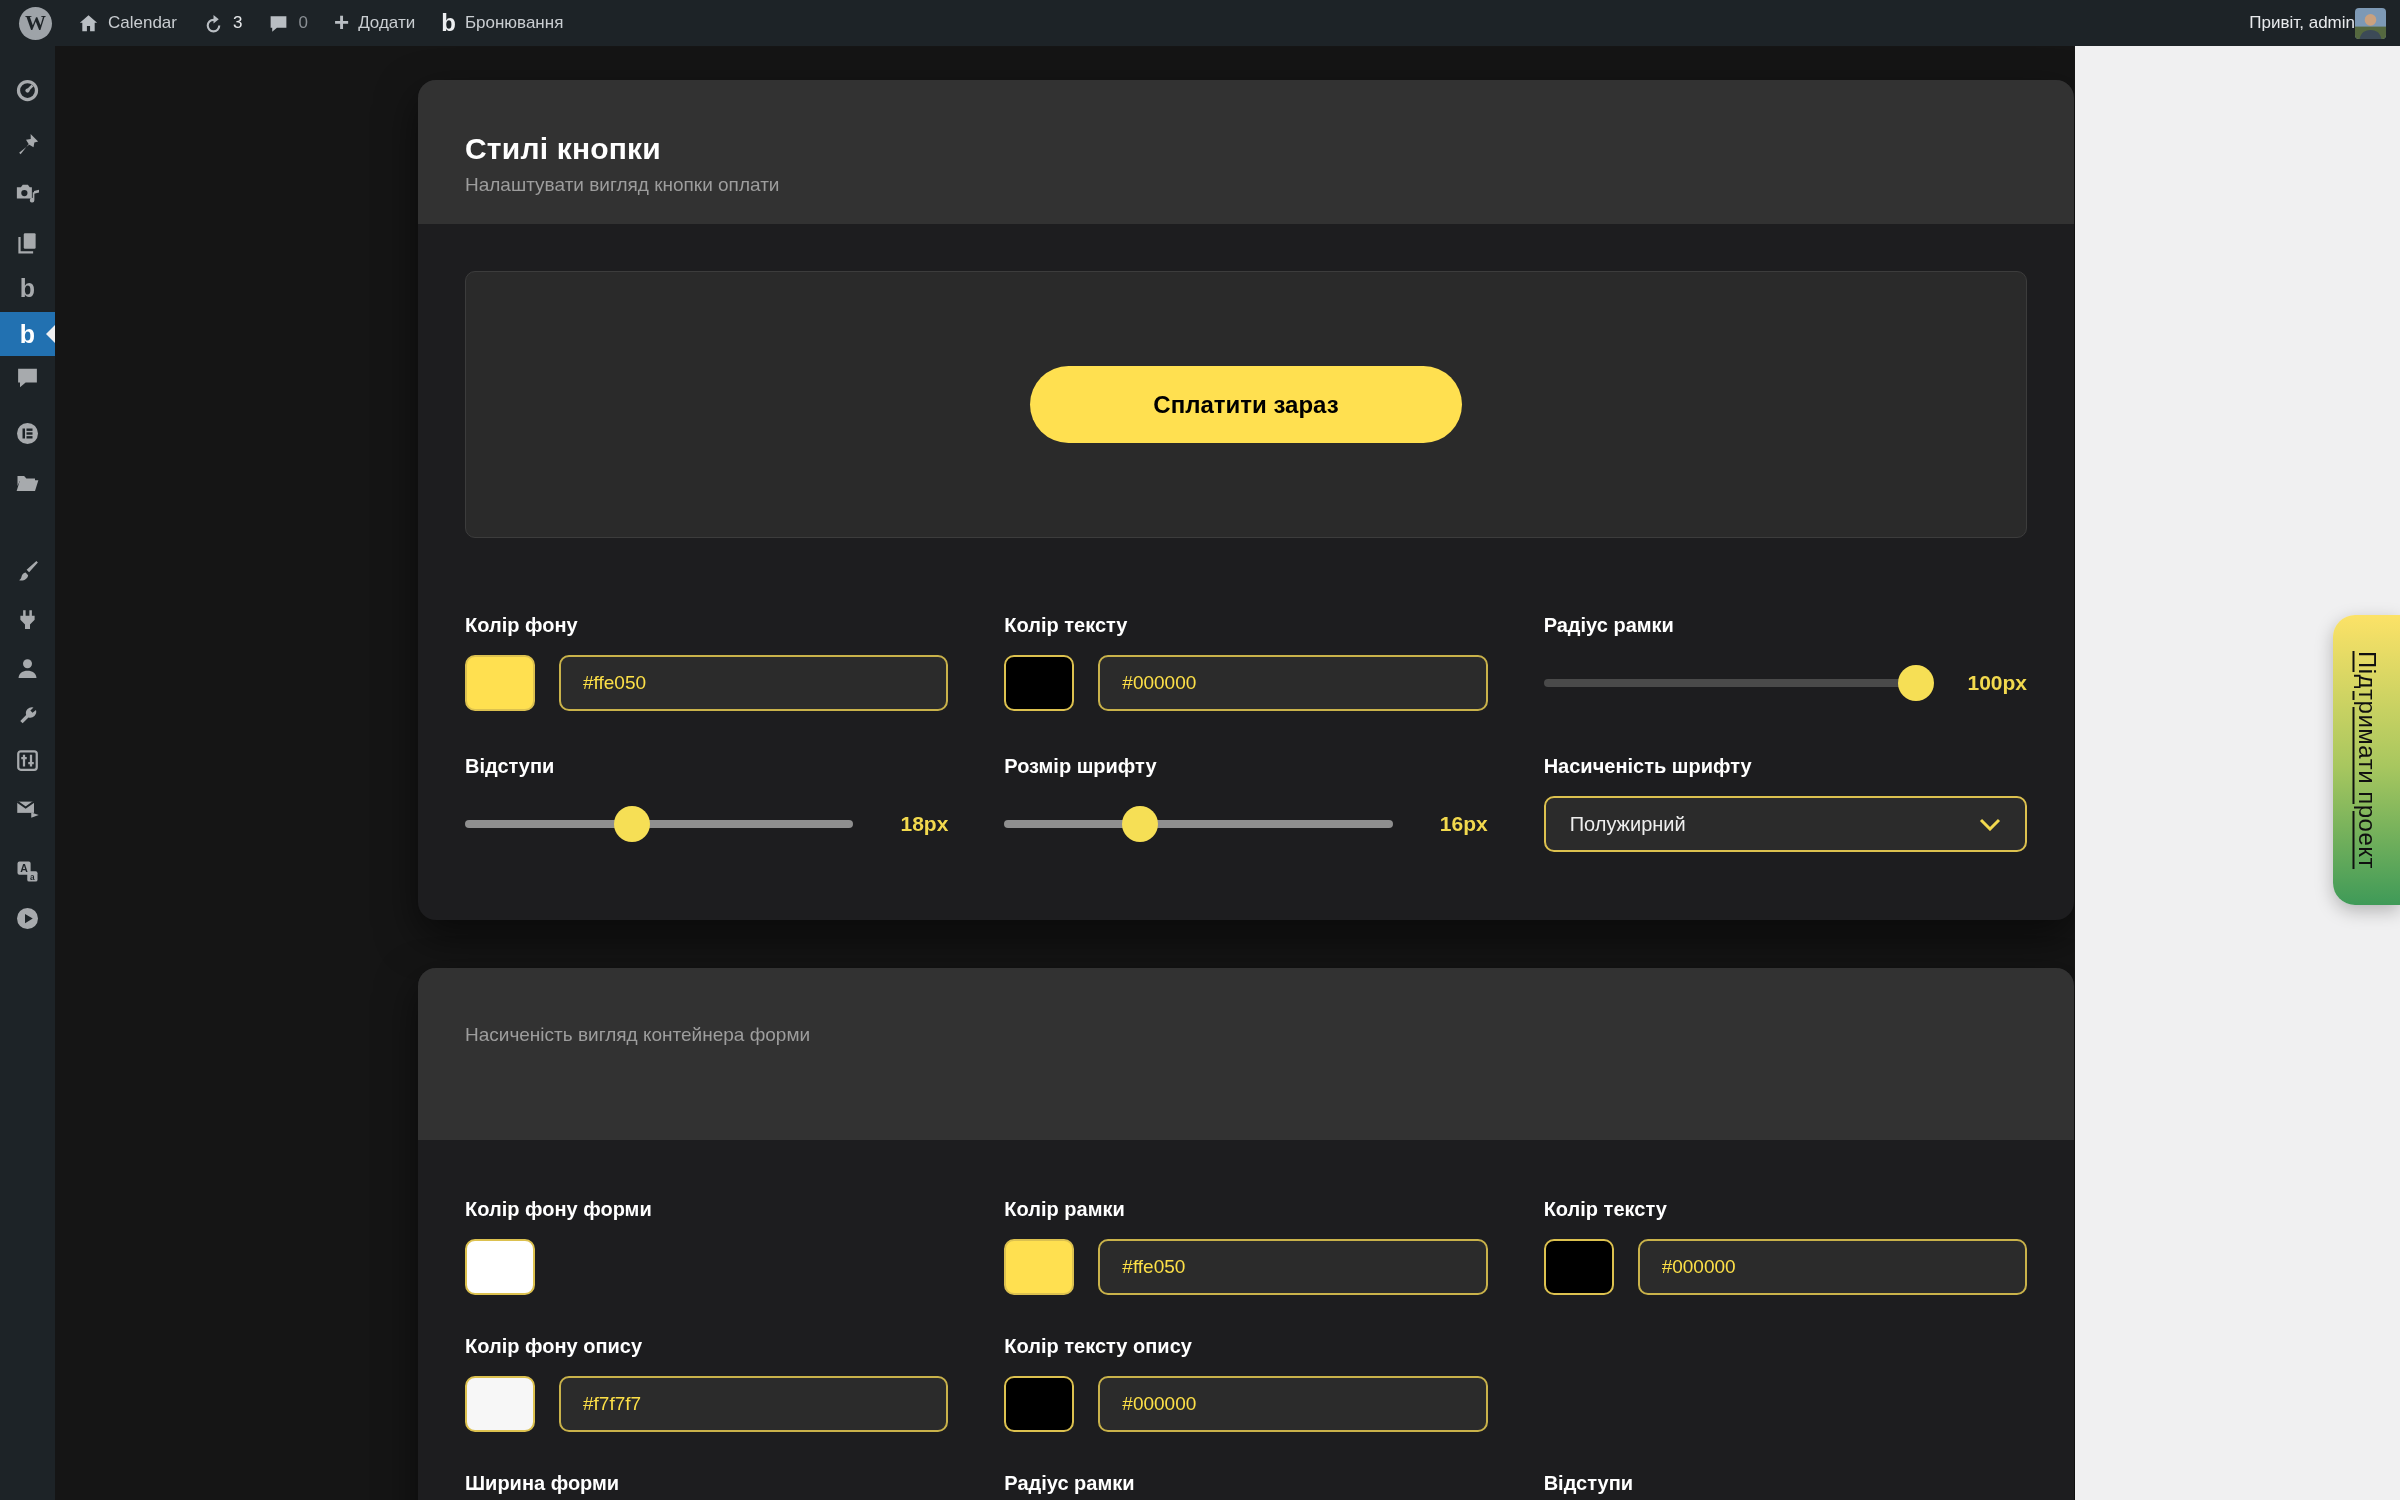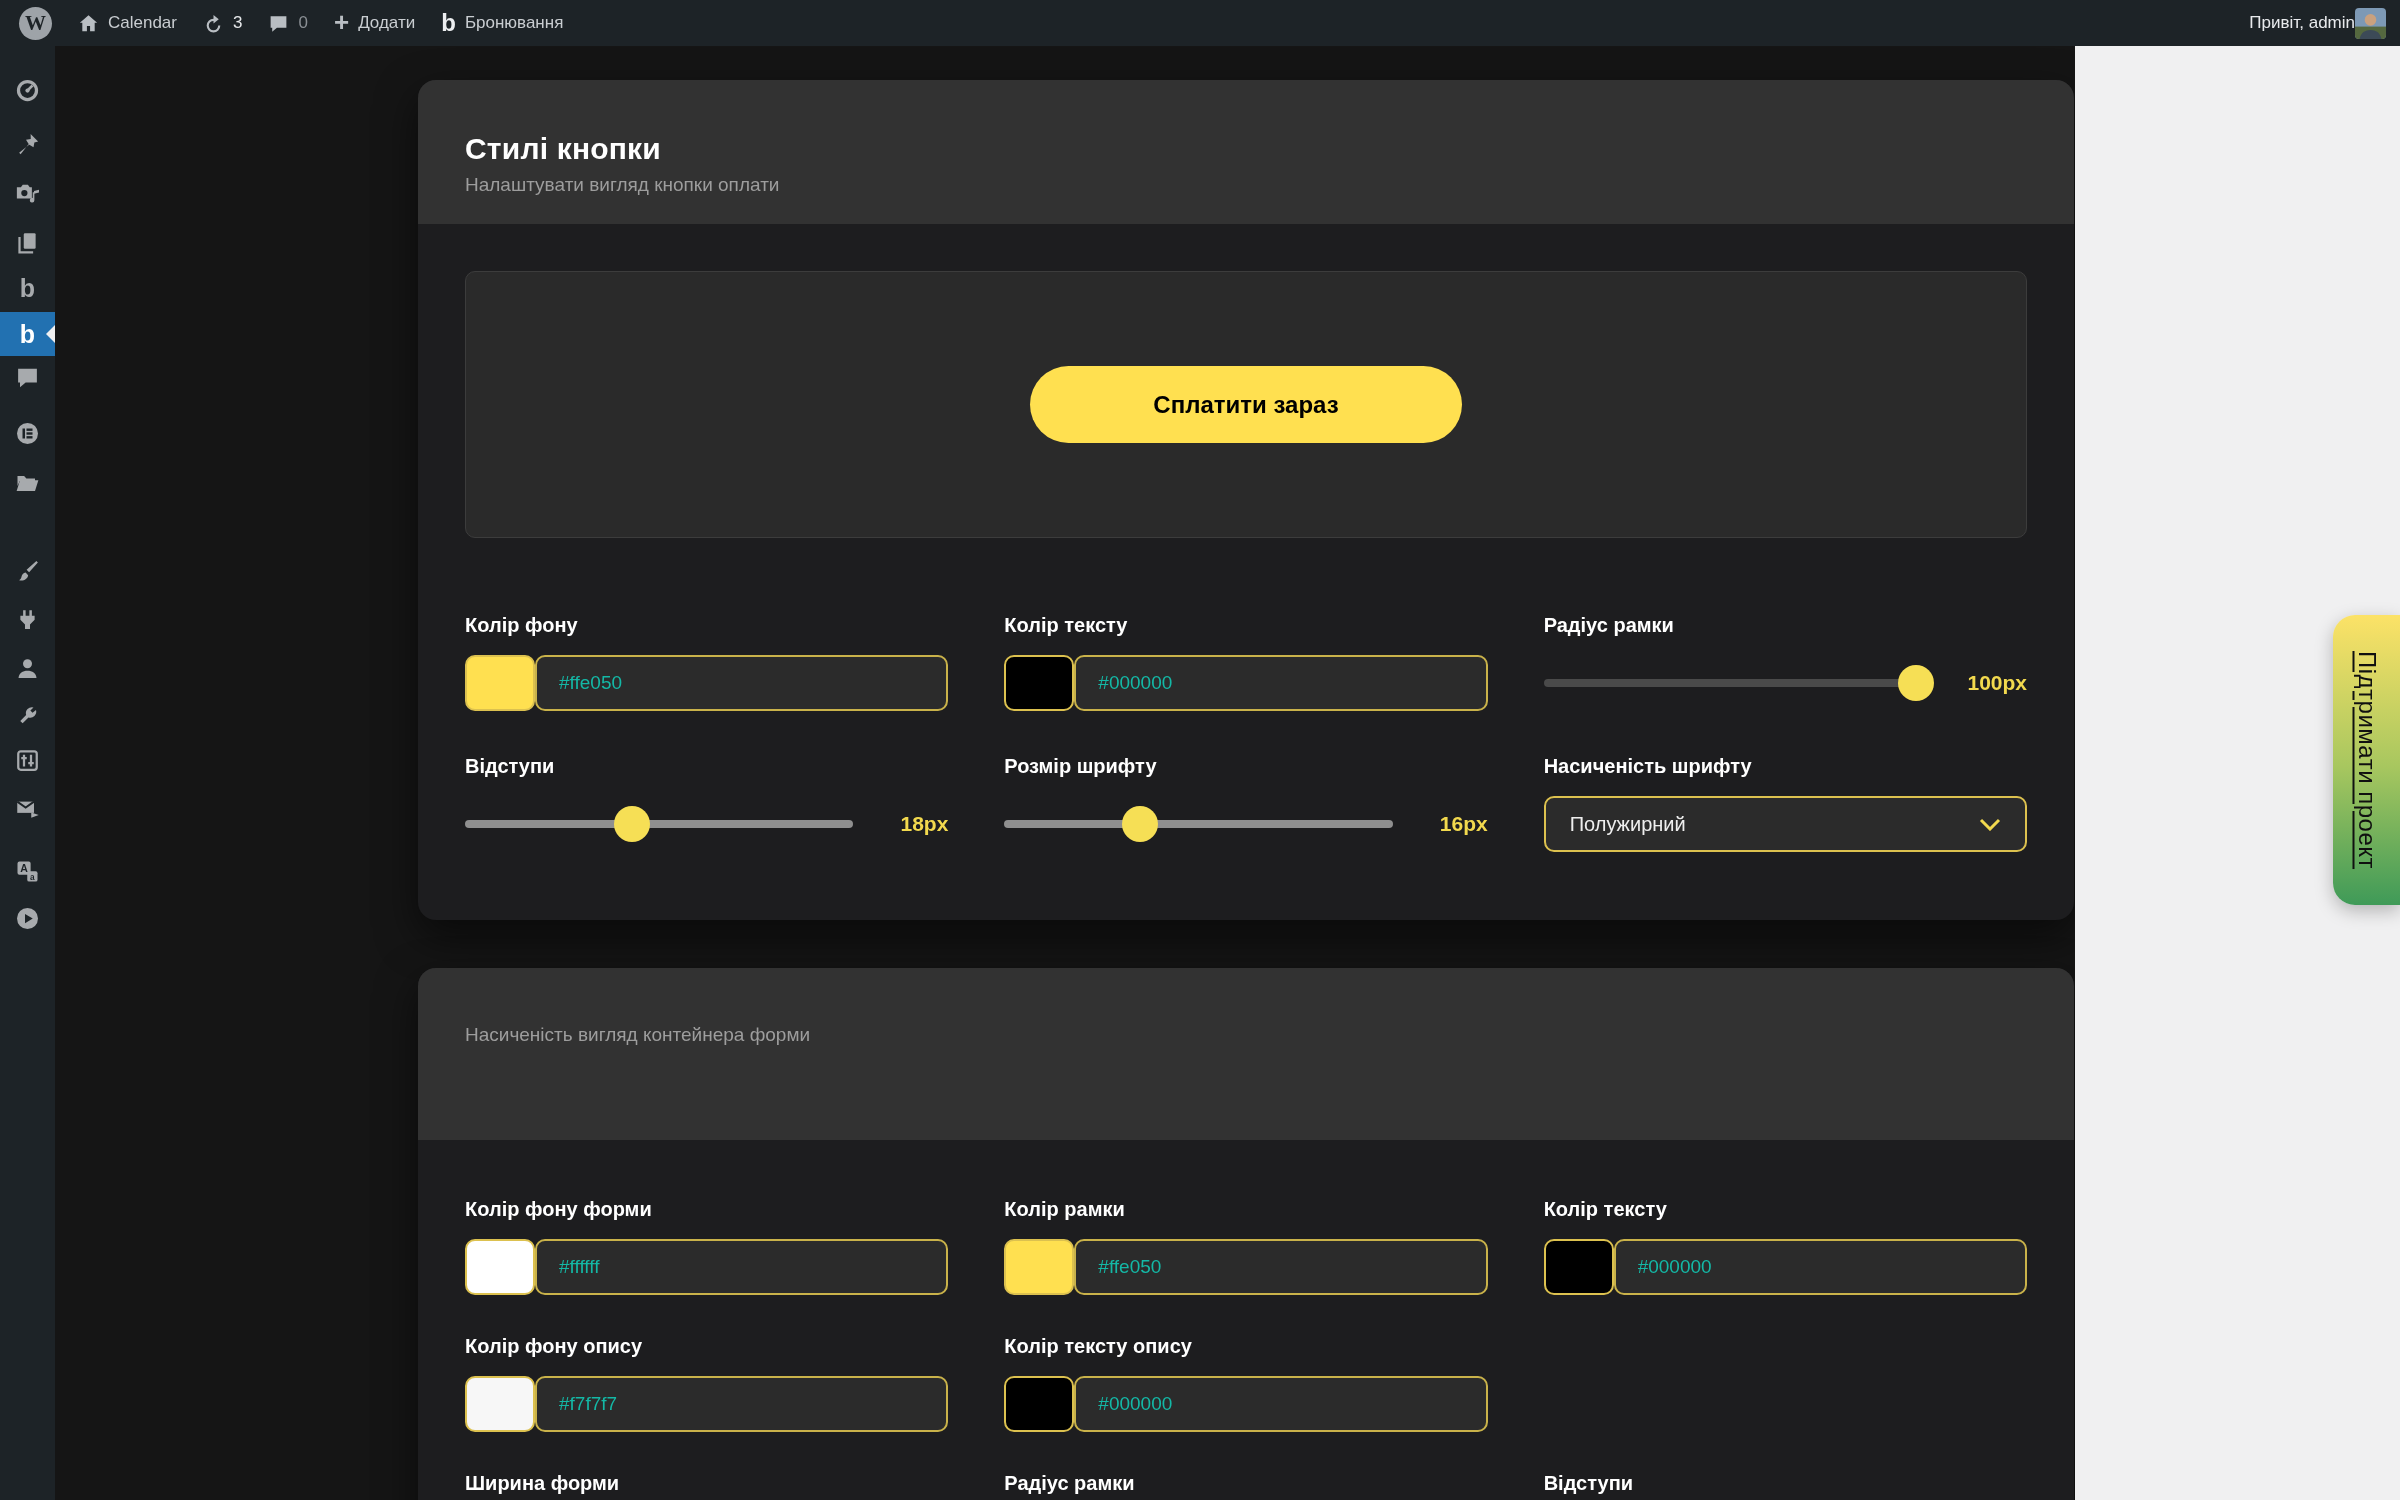--- a/index.html
+++ b/index.html
@@ -41,21 +41,21 @@
   .card-body{padding:0 47px;}
 
   .preview{margin-top:47px;height:265px;background:#2a2a2a;border:1px solid #3c3c3c;border-radius:10px;display:flex;align-items:center;justify-content:center;}
   .pay-btn{width:432px;height:77px;border:none;border-radius:100px;font-family:inherit;font-size:24px;font-weight:bold;display:flex;align-items:center;justify-content:center;cursor:pointer;}
 
   .fgrid{display:grid;grid-template-columns:1fr 1fr 1fr;column-gap:56px;}
   .mt76{margin-top:76px;} .mt58{margin-top:58px;} .mt44{margin-top:44px;} .mt40{margin-top:40px;}
   .flabel{font-size:20px;font-weight:bold;color:#fff;}
   .fctrl{margin-top:18px;height:56px;display:flex;align-items:center;}
   .swatch{width:70px;height:56px;border-radius:10px;border:2px solid #dcc14f;box-sizing:border-box;flex:none;cursor:pointer;}
-  .hexinput{margin-left:0;flex:1;min-width:0;height:56px;box-sizing:border-box;background:#2b2b2b;border:2px solid #c9b24a;border-radius:10px;color:#14b8a6;font-size:19px;padding:0 22px;font-family:inherit;outline:none;}
+  .hexinput{margin-left:24px;flex:1;min-width:0;height:56px;box-sizing:border-box;background:#2b2b2b;border:2px solid #c9b24a;border-radius:10px;color:#fde047;font-size:19px;padding:0 22px;font-family:inherit;outline:none;}
 
   .slider{flex:1;height:8px;border-radius:4px;position:relative;cursor:pointer;}
   .slider.light{background:#8f8f8f;}
   .slider.dark{background:#4a4a4a;}
   .sthumb{position:absolute;top:50%;width:36px;height:36px;border-radius:50%;background:#f6df55;transform:translate(-50%,-50%);cursor:grab;}
   .sval{min-width:95px;text-align:right;font-size:21px;font-weight:bold;color:#f2d94e;}
 
   .selectbox{flex:1;height:56px;box-sizing:border-box;background:#2b2b2b;border:2px solid #dcc14f;border-radius:10px;display:flex;align-items:center;justify-content:space-between;padding:0 24px;color:#eeeeee;font-size:20px;cursor:pointer;}
   .chev svg{width:22px;height:13px;stroke:#f2d94e;stroke-width:3;fill:none;display:block;}
 
@@ -315,21 +315,20 @@
       <div class="card-header">
         <div class="card-sub">Насиченість вигляд контейнера форми</div>
       </div>
       <div class="card-body">
 
         <div class="fgrid mt58">
           <div>
             <div class="flabel">Колір фону форми</div>
             <div class="fctrl">
               <div class="swatch" style="background: rgb(255, 255, 255);"></div>
-              <input class="hexinput" value="#ffffff" style="">
             </div>
           </div>
           <div>
             <div class="flabel">Колір рамки</div>
             <div class="fctrl">
               <div class="swatch" style="background: rgb(255, 224, 80);"></div>
               <input class="hexinput" value="#ffe050" style="">
             </div>
           </div>
           <div>

